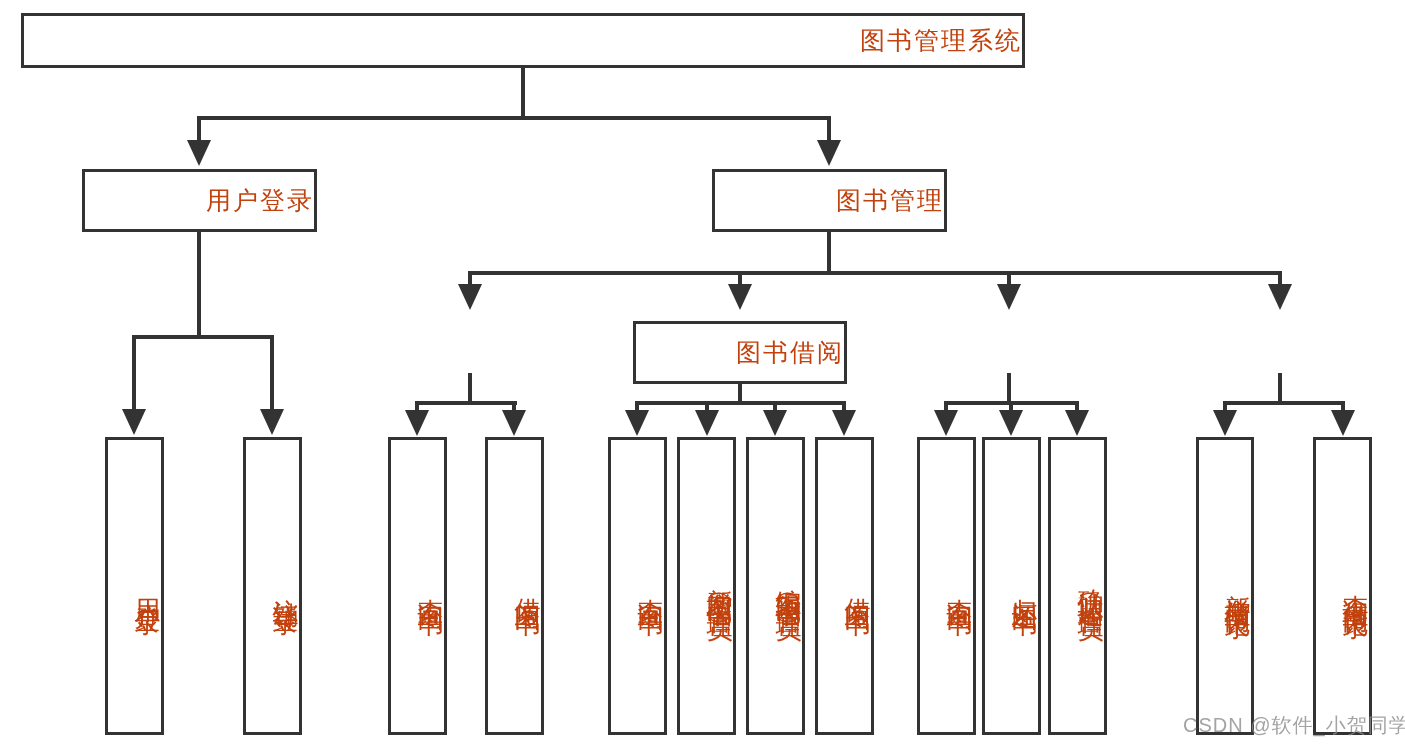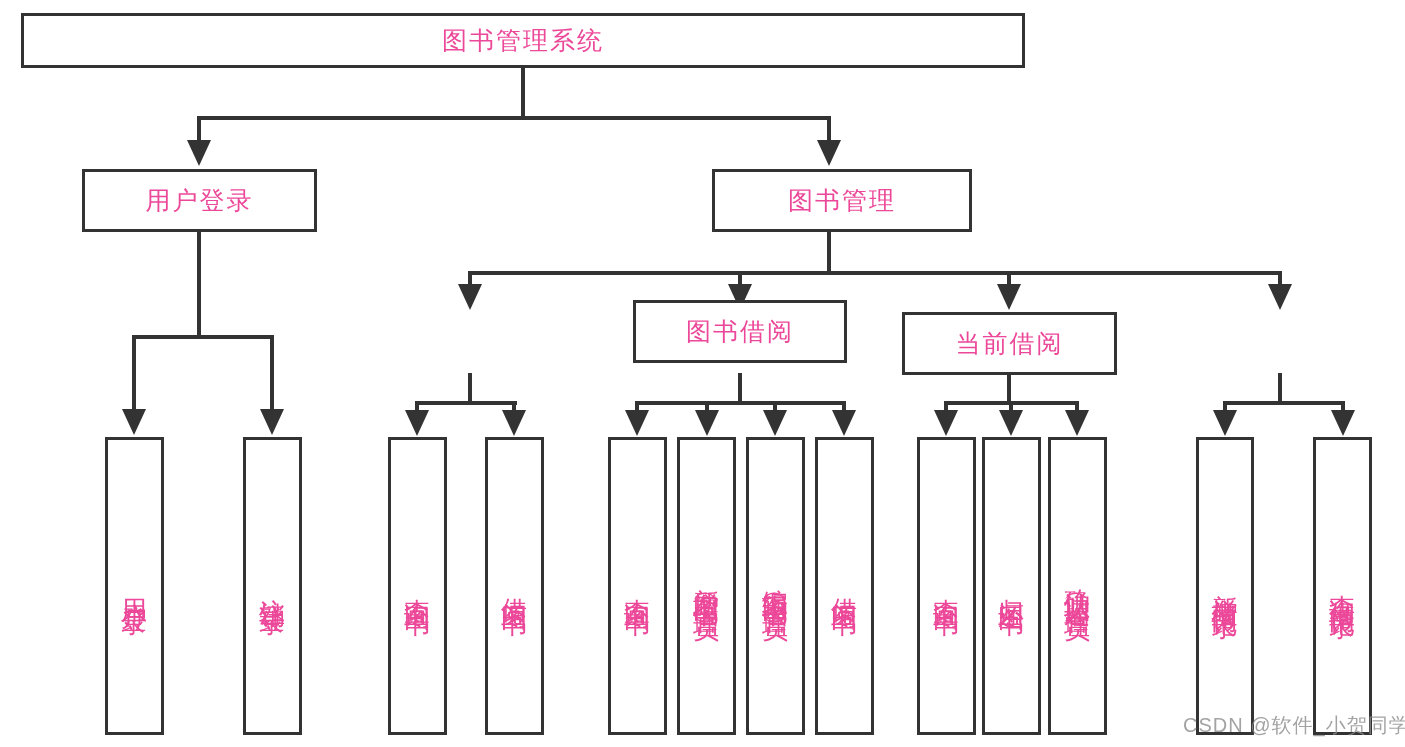--- a/index.html
+++ b/index.html
@@ -21,22 +21,22 @@
     top: 0;
     pointer-events: none;
   }
   .box {
     position: absolute;
     box-sizing: border-box;
     background: #ffffff;
     border: 3px solid #333333;
     display: flex;
     align-items: center;
-    justify-content: center;
-    color: #ec4899;
+    justify-content: flex-end;
+    color: #c2410c;
   }
   .hbox span {
     font-size: 25px;
     letter-spacing: 2px;
     white-space: nowrap;
   }
   .vbox span {
     writing-mode: vertical-rl;
     text-orientation: mixed;
     font-size: 26px;
@@ -126,29 +126,26 @@
     </g>
   </svg>
 
   <div class="box hbox" style="left:21px;top:13px;width:1004px;height:55px">
     <span>图书管理系统</span>
   </div>
 
   <div class="box hbox" style="left:82px;top:169px;width:235px;height:63px">
     <span>用户登录</span>
   </div>
-  <div class="box hbox" style="left:712px;top:169px;width:260px;height:63px">
+  <div class="box hbox" style="left:712px;top:169px;width:235px;height:63px">
     <span>图书管理</span>
   </div>
 
-  <div class="box hbox" style="left:633px;top:300px;width:214px;height:63px">
+  <div class="box hbox" style="left:633px;top:321px;width:214px;height:63px">
     <span>图书借阅</span>
-  </div>
-  <div class="box hbox" style="left:902px;top:312px;width:215px;height:63px">
-    <span>当前借阅</span>
   </div>
 
   <div class="box vbox" style="left:105px;top:437px;width:59px;height:298px">
     <span>用户登录</span>
   </div>
   <div class="box vbox" style="left:243px;top:437px;width:59px;height:298px">
     <span>注销登录</span>
   </div>
   <div class="box vbox" style="left:388px;top:437px;width:59px;height:298px">
     <span>查询图书</span>

